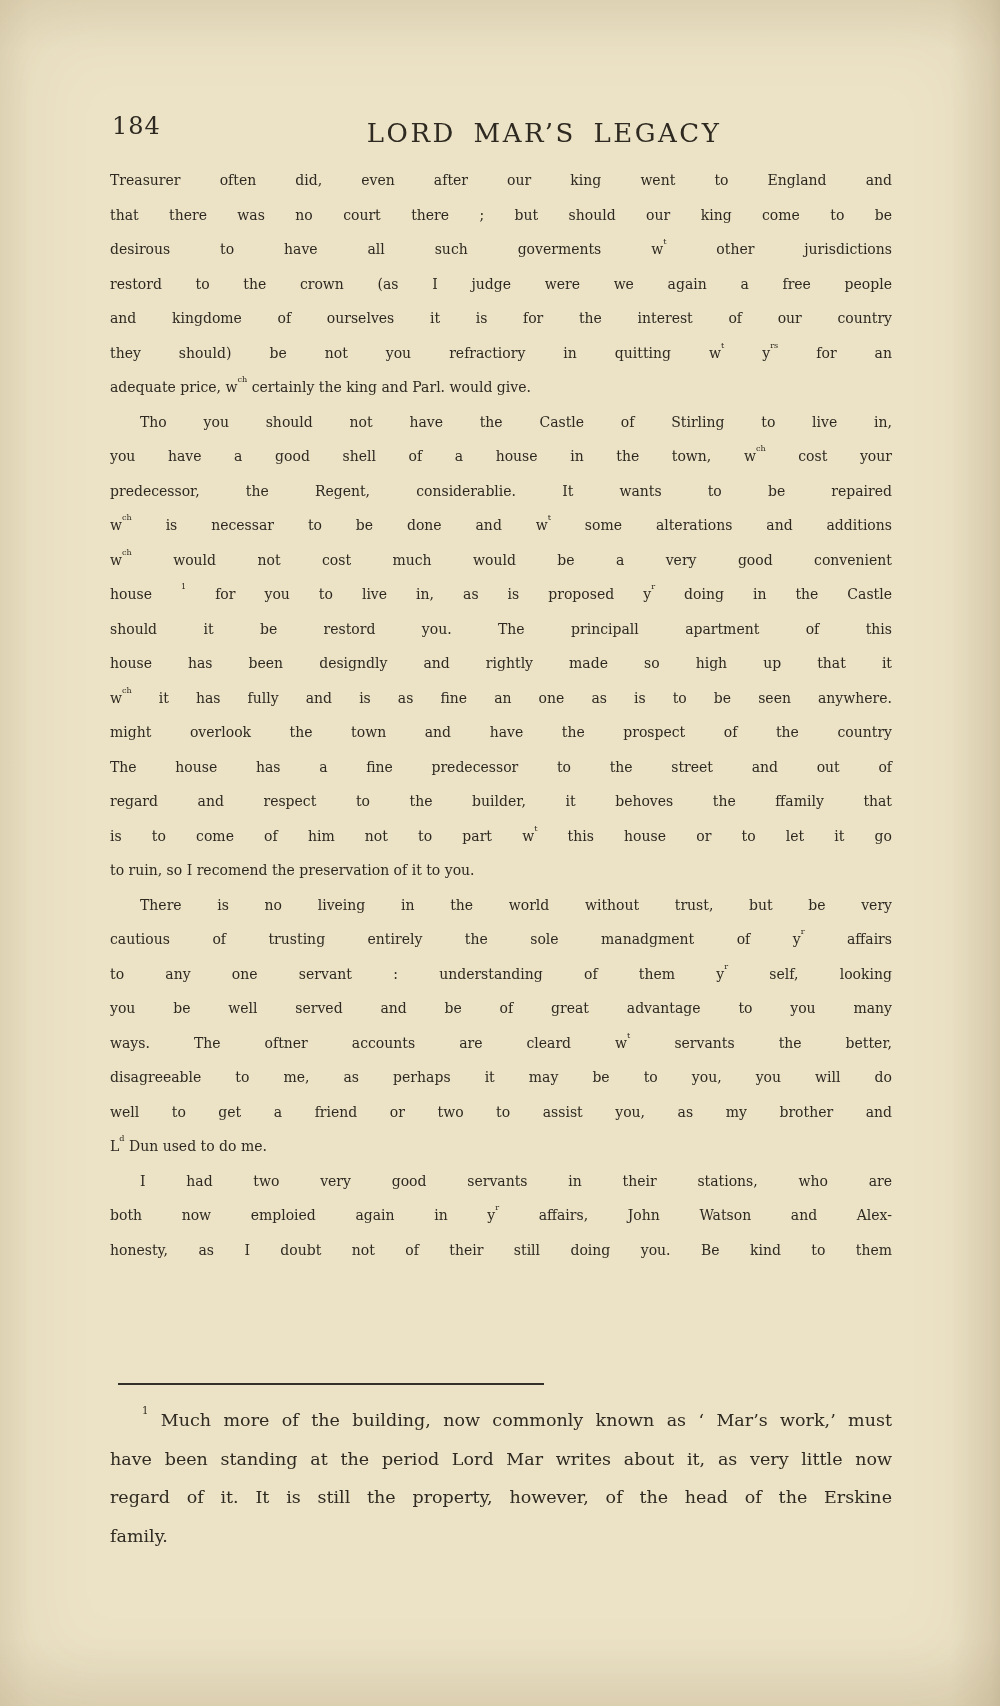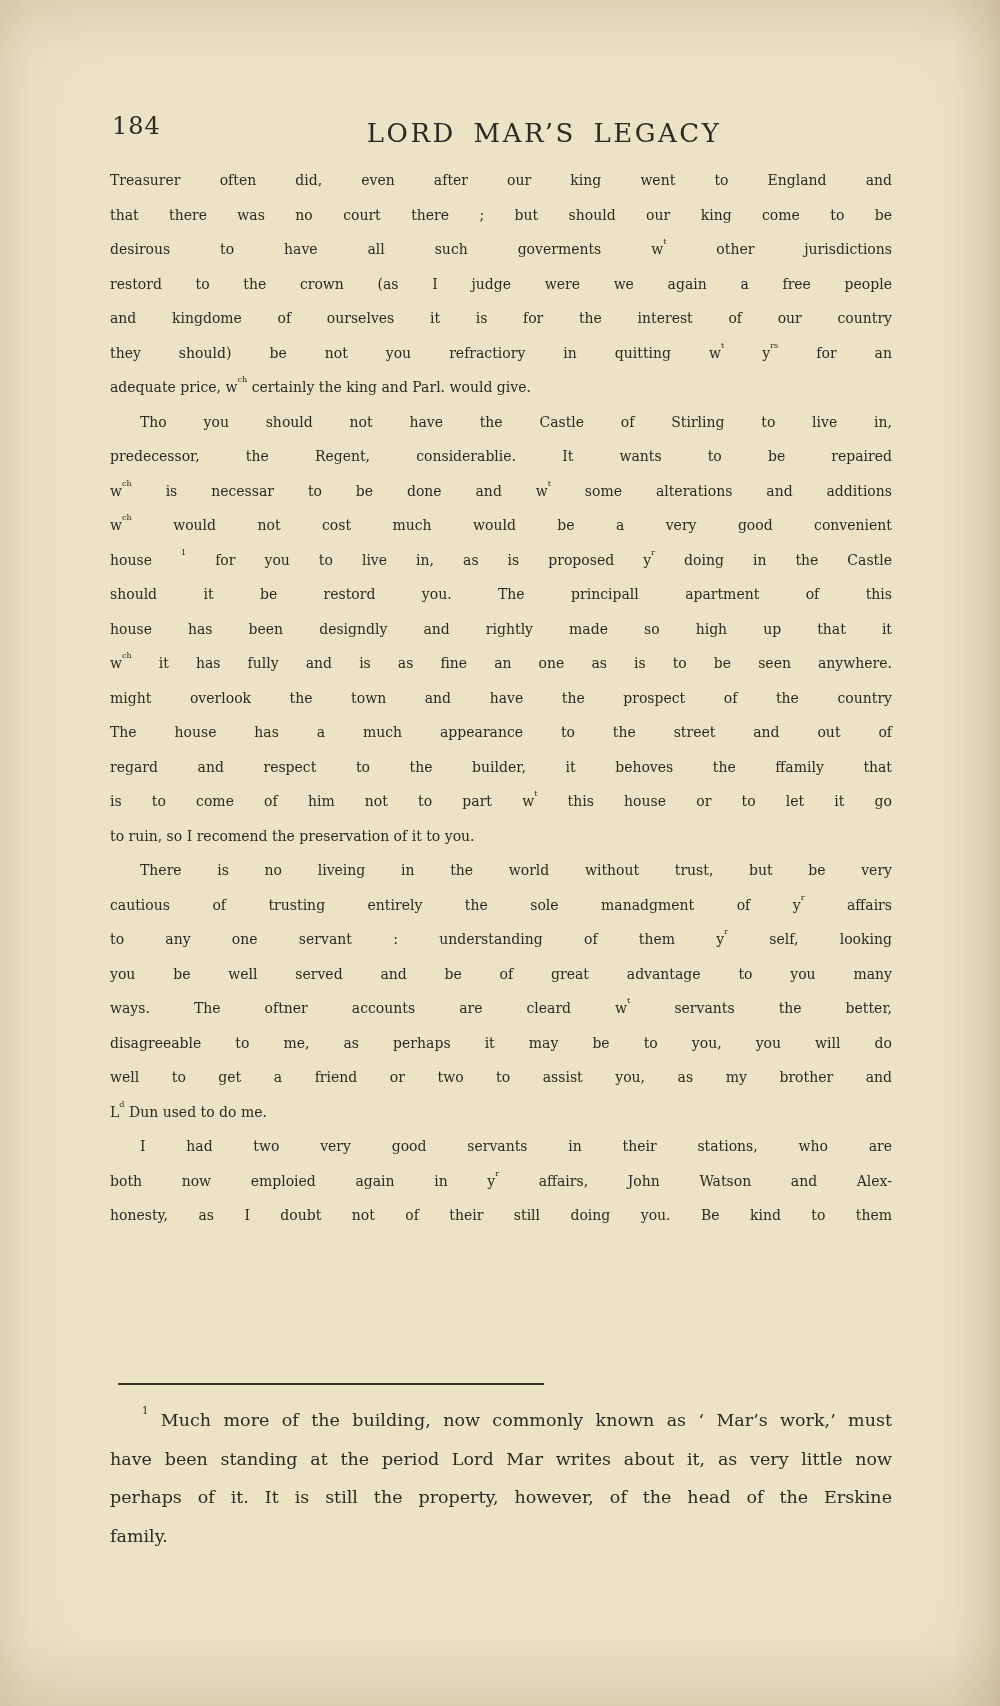--- a/index.html
+++ b/index.html
@@ -93,29 +93,30 @@
         <div class="line">Treasurer often did, even after our king went to England and</div>
         <div class="line">that there was no court there ; but should our king come to be</div>
         <div class="line">desirous to have all such goverments w<sup class="sup">t</sup> other jurisdictions</div>
         <div class="line">restord to the crown (as I judge were we again a free people</div>
         <div class="line">and kingdome of ourselves it is for the interest of our country</div>
         <div class="line">they should) be not you refractiory in quitting w<sup class="sup">t</sup> y<sup class="sup">rs</sup> for an</div>
         <div class="line line-end">adequate price, w<sup class="sup">ch</sup> certainly the king and Parl. would give.</div>
       </div>
       <div>
         <div class="line line-indent">Tho you should not have the Castle of Stirling to live in,</div>
+        <div class="line">you have a good shell of a house in the town, w<sup class="sup">ch</sup> cost your</div>
         <div class="line">predecessor, the Regent, considerablie.  It wants to be repaired</div>
         <div class="line">w<sup class="sup">ch</sup> is necessar to be done and w<sup class="sup">t</sup> some alterations and additions</div>
         <div class="line">w<sup class="sup">ch</sup> would not cost much would be a very good convenient</div>
         <div class="line">house <sup class="sup">1</sup> for you to live in, as is proposed y<sup class="sup">r</sup> doing in the Castle</div>
         <div class="line">should it be restord you.   The principall apartment of this</div>
         <div class="line">house has been designdly and rightly made so high up that it</div>
         <div class="line">w<sup class="sup">ch</sup> it has fully and is as fine an one as is to be seen anywhere.</div>
         <div class="line">might overlook the town and have the prospect of the country</div>
-        <div class="line">The house has a much appearance to the street and out of</div>
+        <div class="line">The house has a fine predecessor to the street and out of</div>
         <div class="line">regard and respect to the builder, it behoves the ffamily that</div>
         <div class="line">is to come of him not to part w<sup class="sup">t</sup> this house or to let it go</div>
         <div class="line line-end">to ruin, so I recomend the preservation of it to you.</div>
       </div>
       <div>
         <div class="line line-indent">There is no liveing in the world without trust, but be very</div>
         <div class="line">cautious of trusting entirely the sole manadgment of y<sup class="sup">r</sup> affairs</div>
         <div class="line">to any one servant :  understanding of them y<sup class="sup">r</sup> self, looking</div>
         <div class="line">you be well served and be of great advantage to you many</div>
         <div class="line">ways.  The oftner accounts are cleard w<sup class="sup">t</sup> servants the better,</div>
@@ -128,16 +129,16 @@
         <div class="line">both now emploied again in y<sup class="sup">r</sup> affairs, John Watson and Alex-</div>
         <div class="line">honesty, as I doubt not of their still doing you.  Be kind to them</div>
       </div>
     </div>
 
   <div class="footnote-rule"></div>
 
   <div class="footnote-text">
       <div class="fn-line line-indent"><sup class="sup">1</sup> Much more of the building, now commonly known as ‘ Mar’s work,’ must</div>
       <div class="fn-line">have been standing at the period Lord Mar writes about it, as very little now</div>
-      <div class="fn-line">perhaps of it.  It is still the property, however, of the head of the Erskine</div>
+      <div class="fn-line">regard of it.  It is still the property, however, of the head of the Erskine</div>
       <div class="fn-line line-end">family.</div>
     </div>
 </div>
 
 </body></html>

